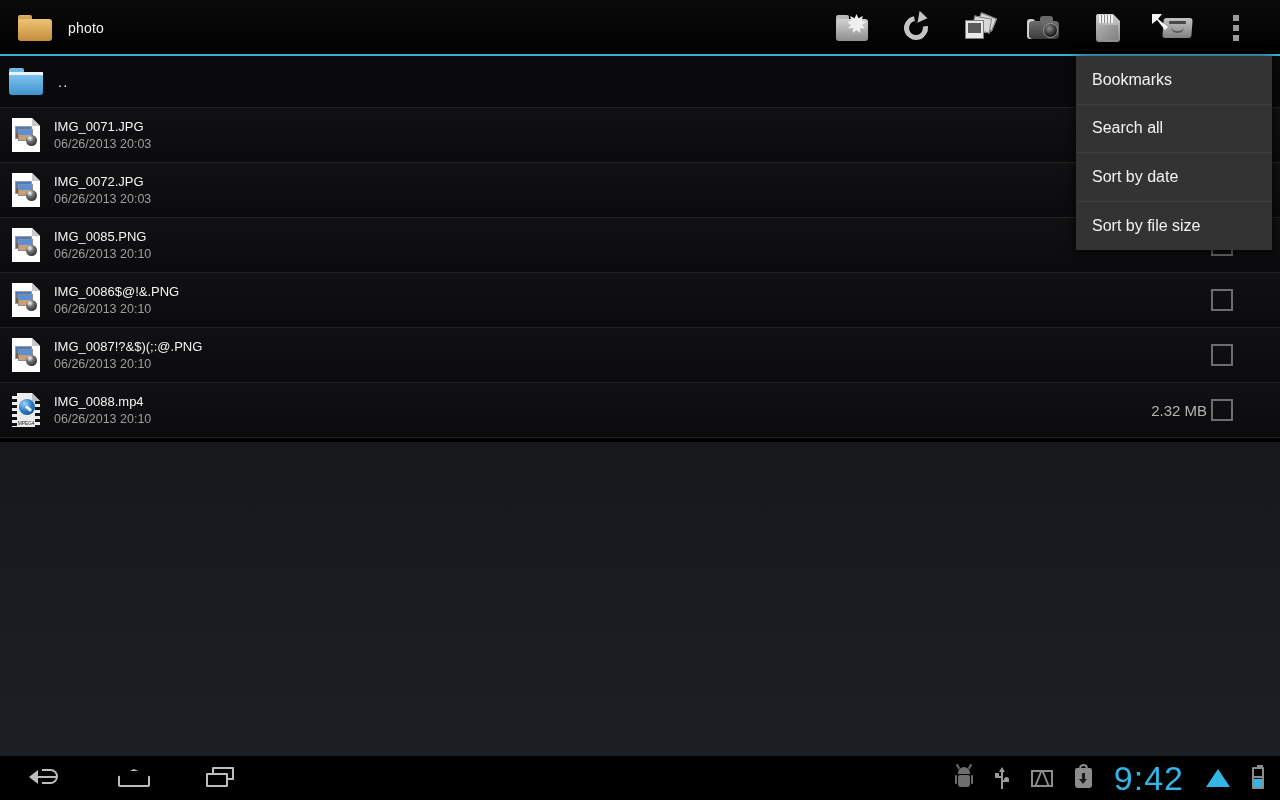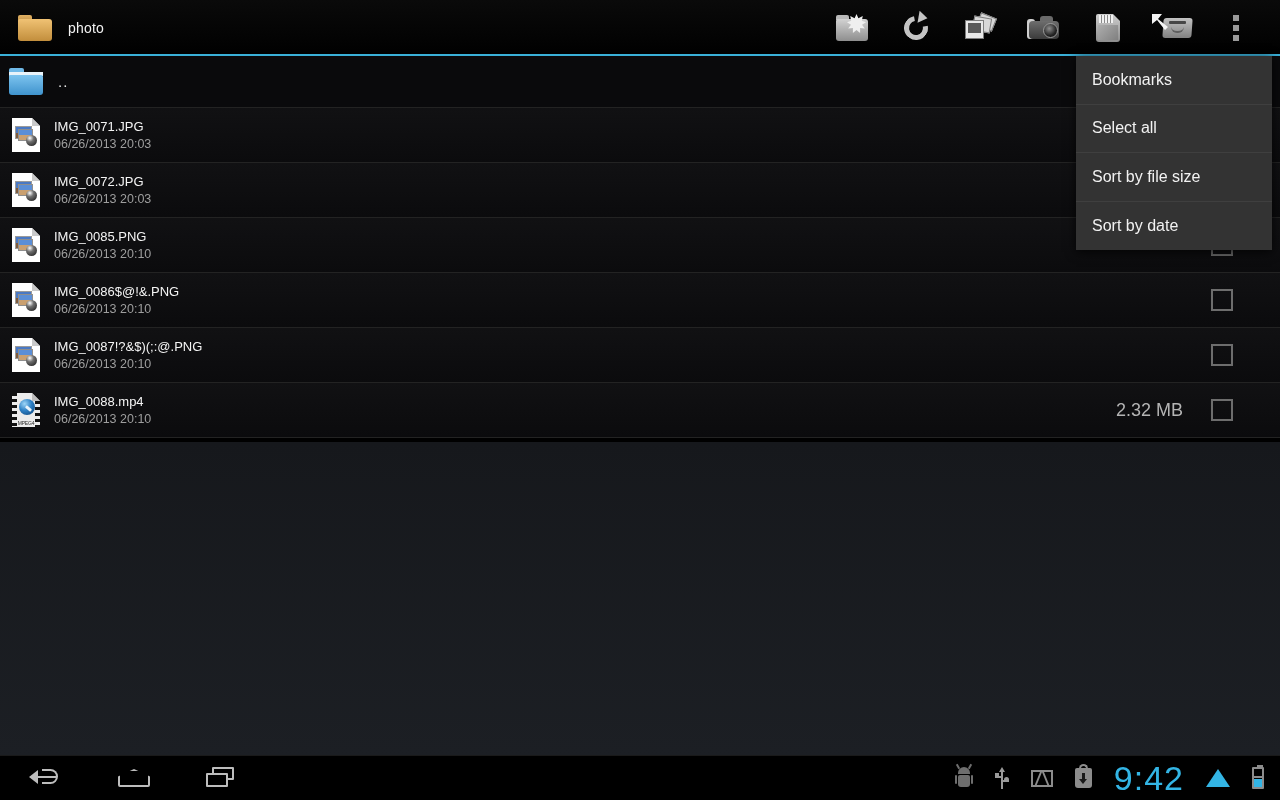--- a/index.html
+++ b/index.html
@@ -130,21 +130,21 @@
     display:flex; align-items:center;
     background:linear-gradient(#111113,#0b0b0d);
   }
   .row.parent { height:52px; background:#0a0a0c; }
   .row.file { height:55px; }
   .row-icon { width:44px; display:flex; justify-content:center; align-items:center;
     flex:0 0 44px; margin-left:4px; }
   .row-text { margin-left:6px; display:flex; flex-direction:column; justify-content:center; }
   .fname { color:#f4f4f4; font-size:13px; line-height:19px; }
   .fdate { color:#9e9e9e; font-size:12.5px; line-height:17px; }
-  .fsize { margin-left:auto; color:#b4b4b4; font-size:18px; padding-right:28px; }
+  .fsize { margin-left:auto; color:#b4b4b4; font-size:15px; padding-right:4px; }
   .fcheck { width:22px; height:22px; border:2px solid #6d6d6d; background:transparent;
     margin-right:47px; flex:0 0 22px; }
 
   
   .ico-folder-blue { width:34px; height:27px; position:relative; }
   .ico-folder-blue .tab { position:absolute; left:0; top:0; width:15px; height:5px;
     background:#6fb9e8; border-radius:2px 2px 0 0; }
   .ico-folder-blue .lip { position:absolute; left:0; top:4px; width:34px; height:4px;
     background:#e9f3fa; }
   .ico-folder-blue .body { position:absolute; left:0; top:7px; width:34px; height:20px;
@@ -496,23 +496,23 @@
     <span class="fsize">2.32 MB</span>
     <span class="fcheck"></span>
   </div>
 
 </div>
 
 <div id="workspace"></div>
 
 <div id="menu">
   <div class="menu-item">Bookmarks</div>
-  <div class="menu-item">Select all</div>
+  <div class="menu-item">Search all</div>
+  <div class="menu-item">Sort by date</div>
   <div class="menu-item">Sort by file size</div>
-  <div class="menu-item">Sort by date</div>
 </div>
 
 <div id="navbar">
   <div id="nav-left">
     <div class="nav-btn nav-back">
       <span class="stem"></span>
         <span class="hook"></span>
         <span class="tip"></span>
     </div>
     <div class="nav-btn nav-home">

